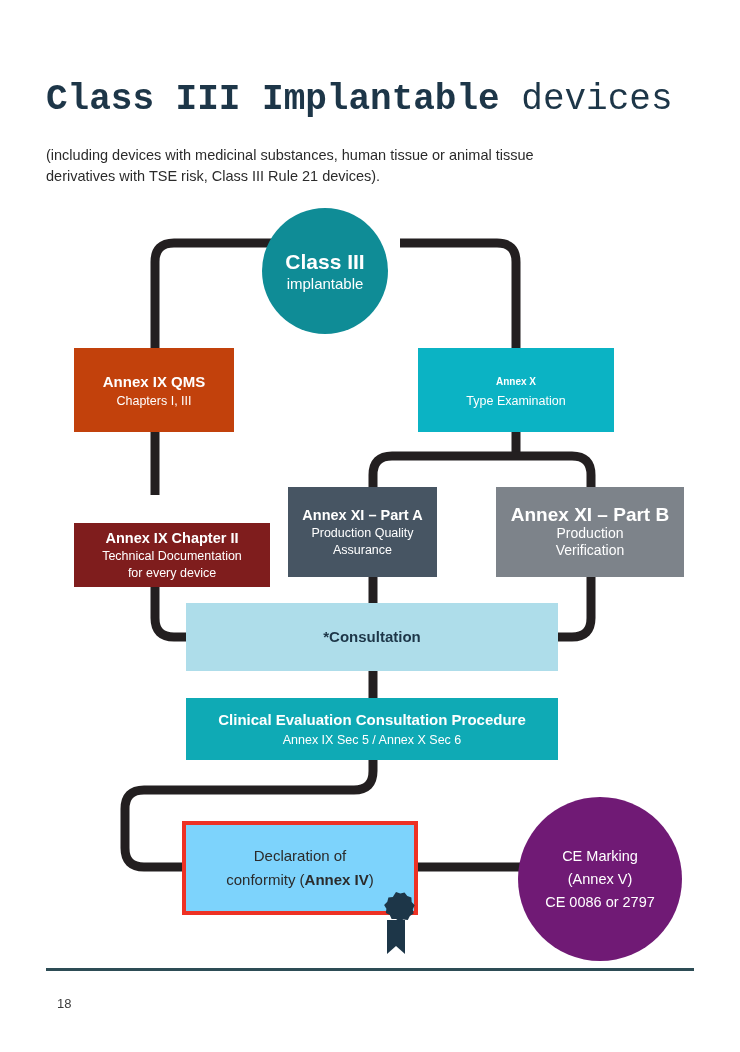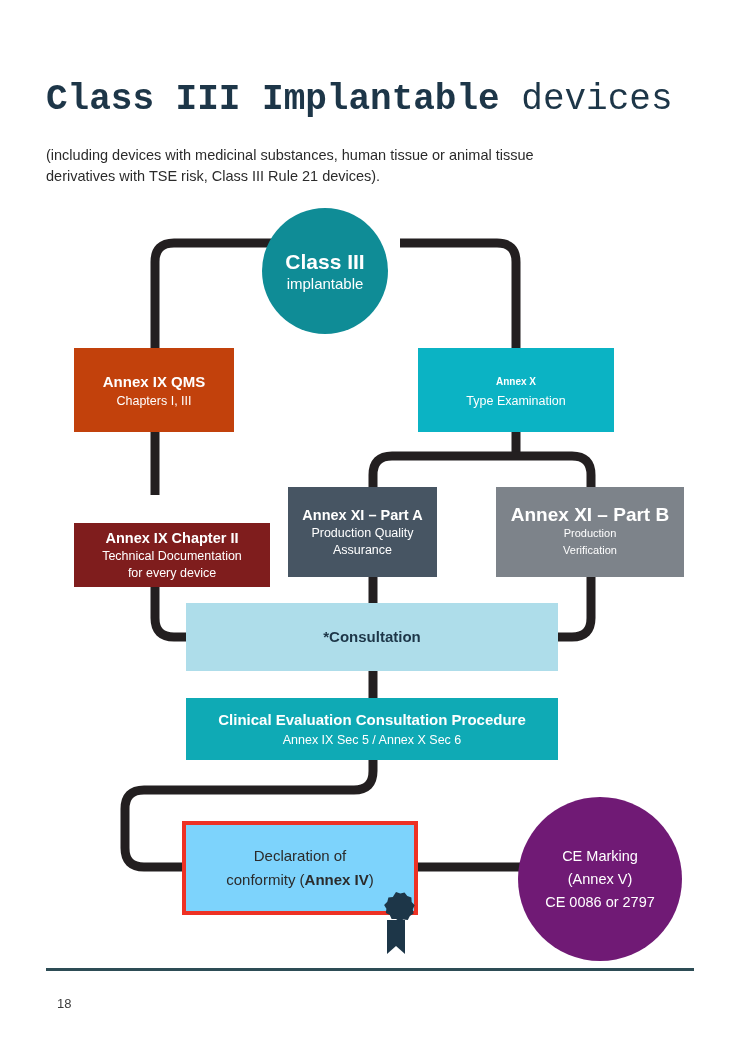--- a/index.html
+++ b/index.html
@@ -89,21 +89,21 @@
     background: #475563; z-index: 4;
   }
   #node-annex11a .t1 { font-size: 14.5px; line-height: 20px; }
   #node-annex11a .t2 { font-size: 12.5px; line-height: 17px; }
 
   #node-annex11b {
     left: 496px; top: 487px; width: 188px; height: 90px;
     background: #7d838a; z-index: 4;
   }
   #node-annex11b .t1 { font-size: 19px; line-height: 20px; }
-  #node-annex11b .t2 { font-size: 11px; line-height: 17px; }
+  #node-annex11b .t2 { font-size: 14px; line-height: 17px; }
 
   
   #node-consultation {
     left: 186px; top: 603px; width: 372px; height: 68px;
     background: #aeddea; color: #1d3648; z-index: 4; gap: 20px;
   }
   #node-consultation .t1 { font-size: 15px; line-height: 22px; }
   #node-consultation .t2 { font-size: 12.5px; line-height: 19px; }
 
   

